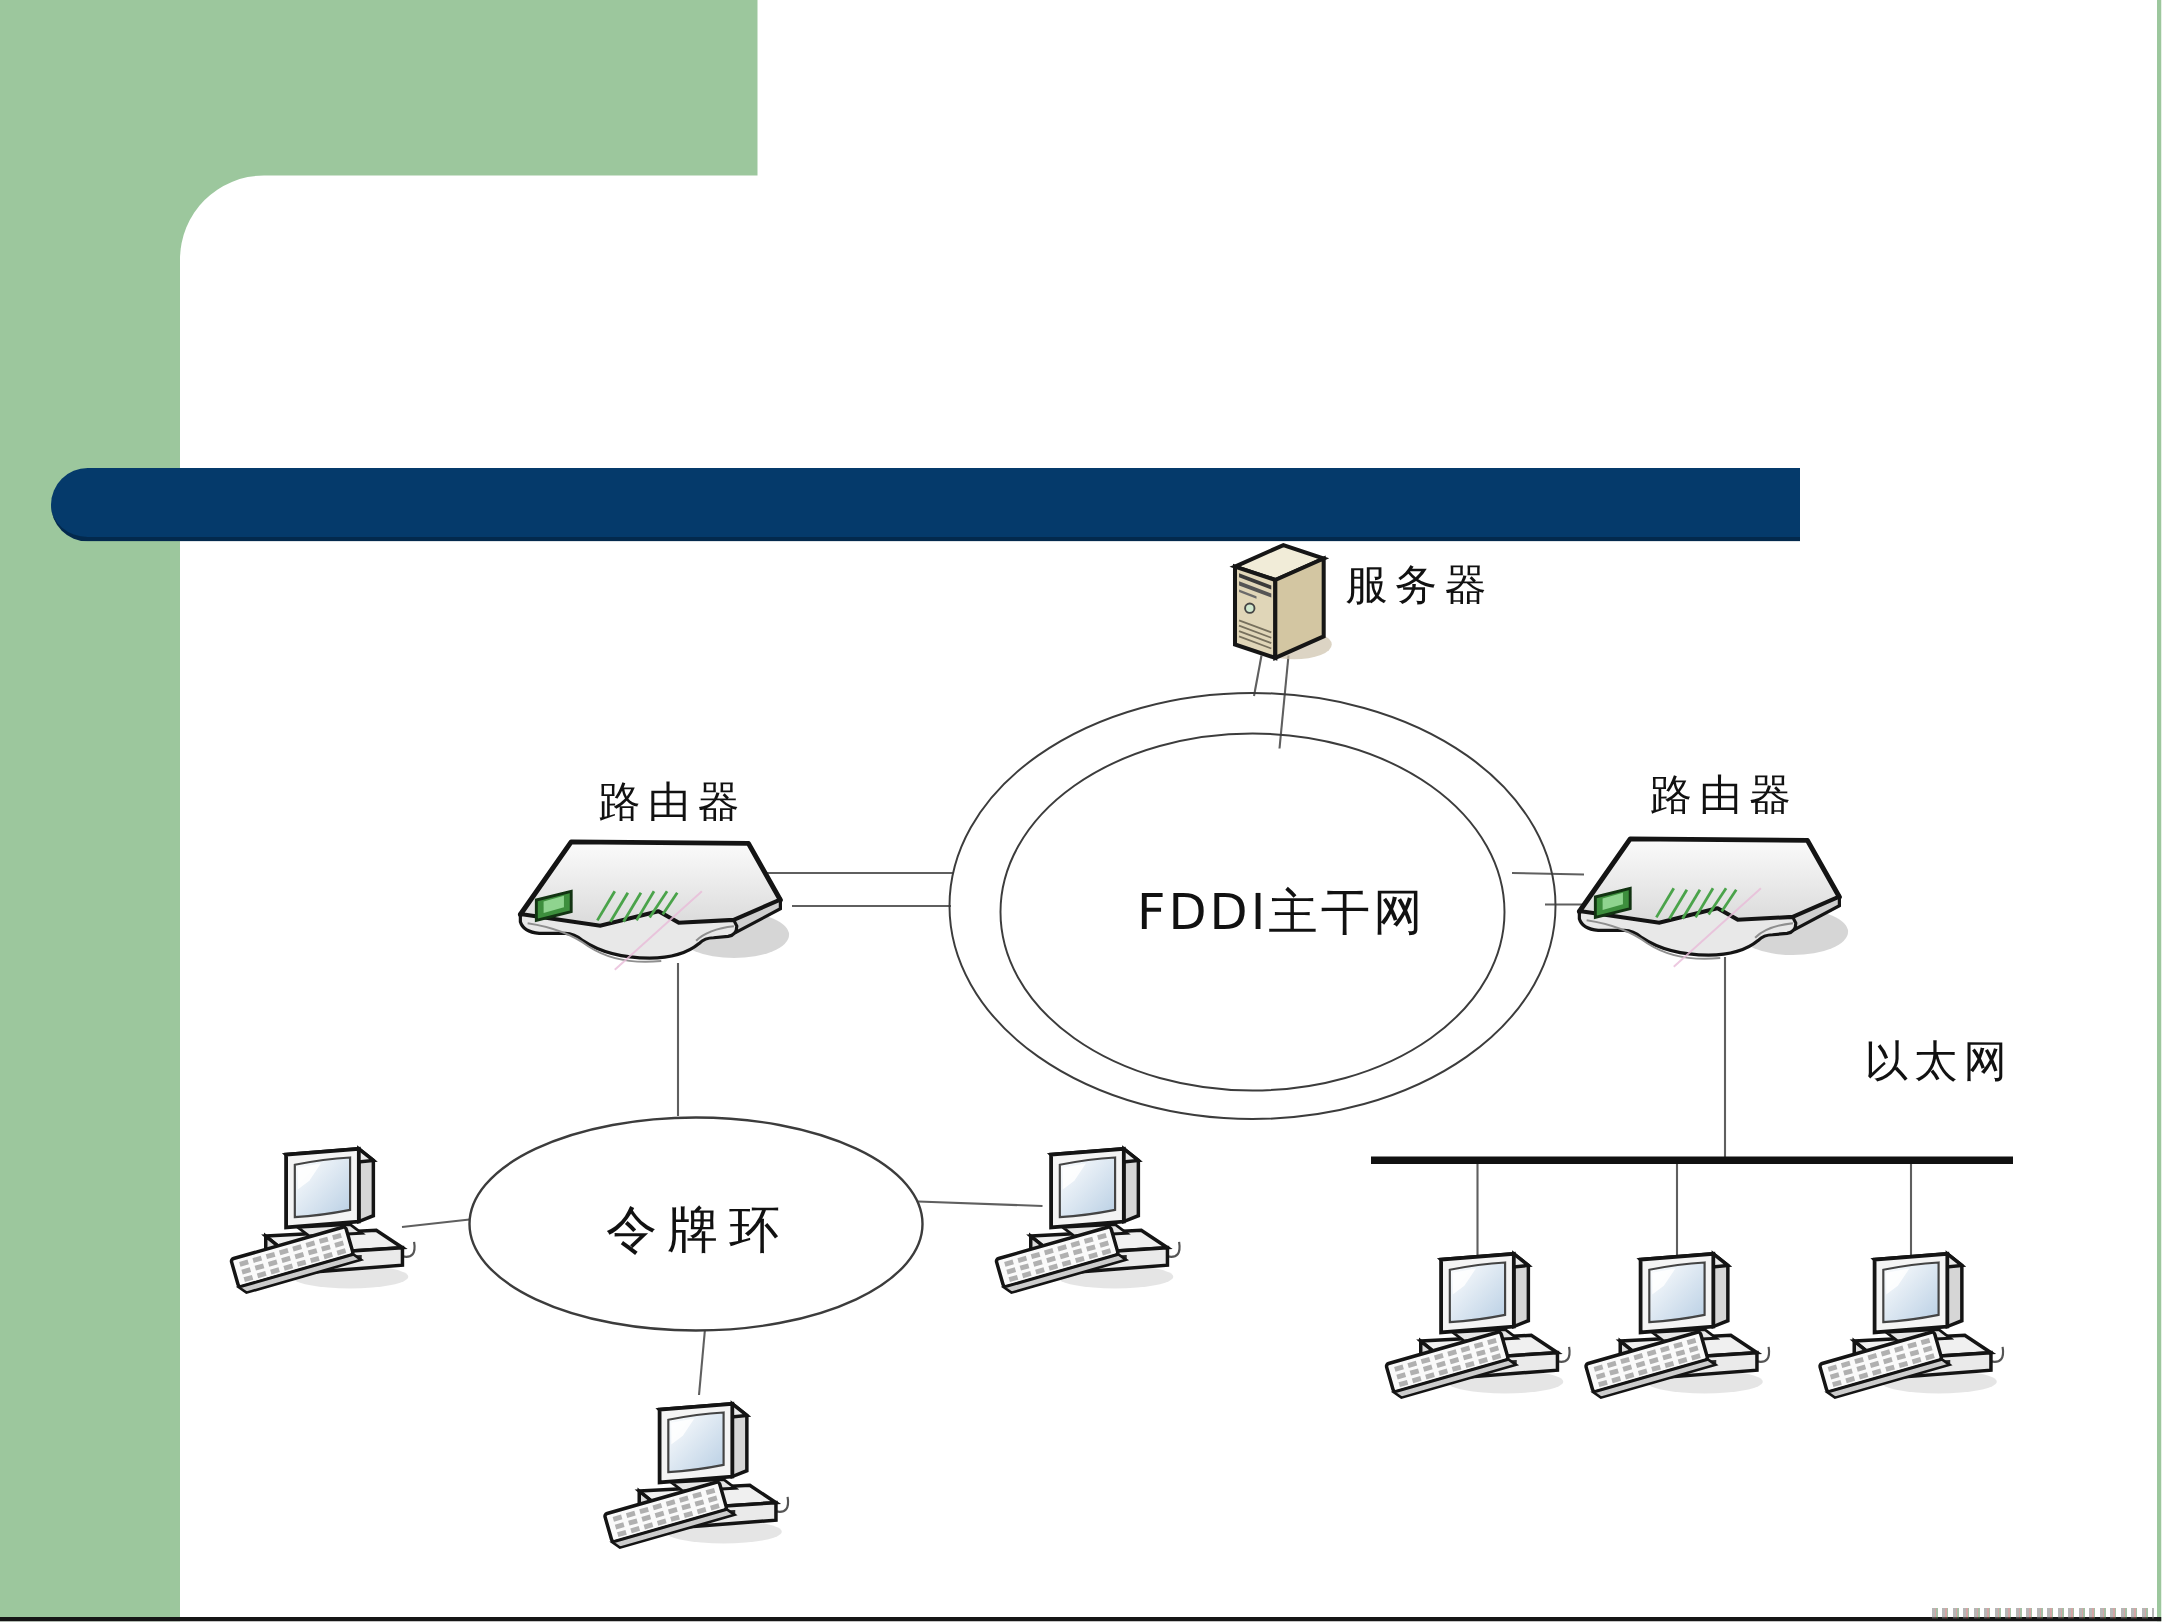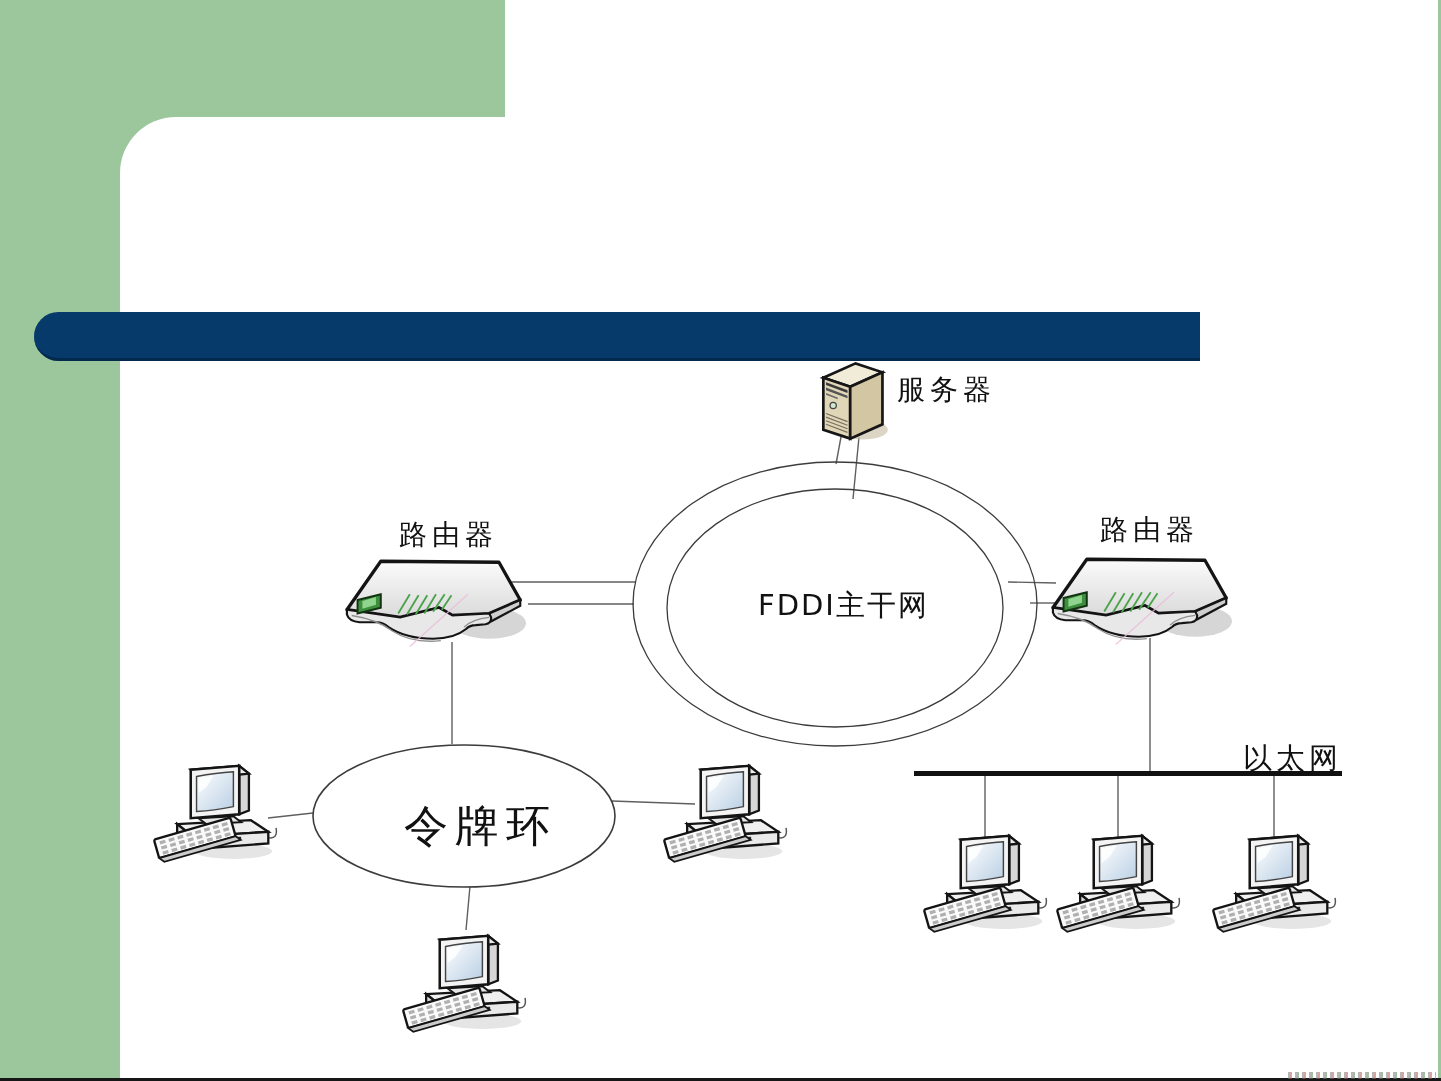--- a/index.html
+++ b/index.html
@@ -15,22 +15,22 @@
   .title-bar{position:absolute;left:34px;top:312px;width:1166px;height:49px;background:#053a6b;border-radius:26px 0 0 26px;border-bottom:3px solid #03294d;box-sizing:border-box;z-index:3;}
   .right-edge{position:absolute;right:0;top:0;width:3px;height:1081px;background:#9cc79d;z-index:8;}
   .bottom-edge{position:absolute;left:0;bottom:0;width:1441px;height:3px;background:#161616;z-index:8;}
   .watermark-noise{position:absolute;left:1288px;top:1072px;width:148px;height:7px;opacity:.55;z-index:9;
     background:repeating-linear-gradient(90deg,#7a7a7a 0 2px,#b05a5a 2px 3px,#5a8a5a 3px 4px,rgba(255,255,255,0) 4px 7px);}
   
   .diagram-svg{position:absolute;left:0;top:0;width:1441px;height:1081px;z-index:4;}
   .lbl{position:absolute;color:#111;font-weight:400;white-space:nowrap;z-index:5;}
   .lbl-28{font-size:28px;letter-spacing:5px;}
   .lbl-29{font-size:29px;letter-spacing:4px;}
-  .lbl-34{font-size:44px;letter-spacing:7px;}
-  .lbl-fddi{font-size:29px;letter-spacing:2px;}
+  .lbl-34{font-size:34px;letter-spacing:7px;}
+  .lbl-fddi{font-size:33px;letter-spacing:2px;}
 </style>
 </head>
 <body>
 
 <div class="green-left"></div>
 <div class="green-top"></div>
 <div class="white-panel"></div>
 <div class="title-bar"></div>
 
 <svg class="diagram-svg" viewBox="0 0 1441 1081" xmlns="http://www.w3.org/2000/svg">
@@ -178,17 +178,17 @@
   <g>
     <use href="#pcIcon" x="1209" y="824" width="128" height="111"></use>
   </g>
 </svg>
 
 <div class="lbl lbl-28" style="left:897px;top:371px;">服务器</div>
 <div class="lbl lbl-28" style="left:399px;top:516px;">路由器</div>
 <div class="lbl lbl-28" style="left:1100px;top:511px;">路由器</div>
 <div class="lbl lbl-fddi" style="left:758px;top:586px;">FDDI主干网</div>
 <div class="lbl lbl-34" style="left:404px;top:797px;">令牌环</div>
-<div class="lbl lbl-29" style="left:1243px;top:739px;">以太网</div>
+<div class="lbl lbl-29" style="left:1243px;top:688px;">以太网</div>
 
 <div class="right-edge"></div>
 <div class="bottom-edge"></div>
 <div class="watermark-noise"></div>
 
 </body></html>

